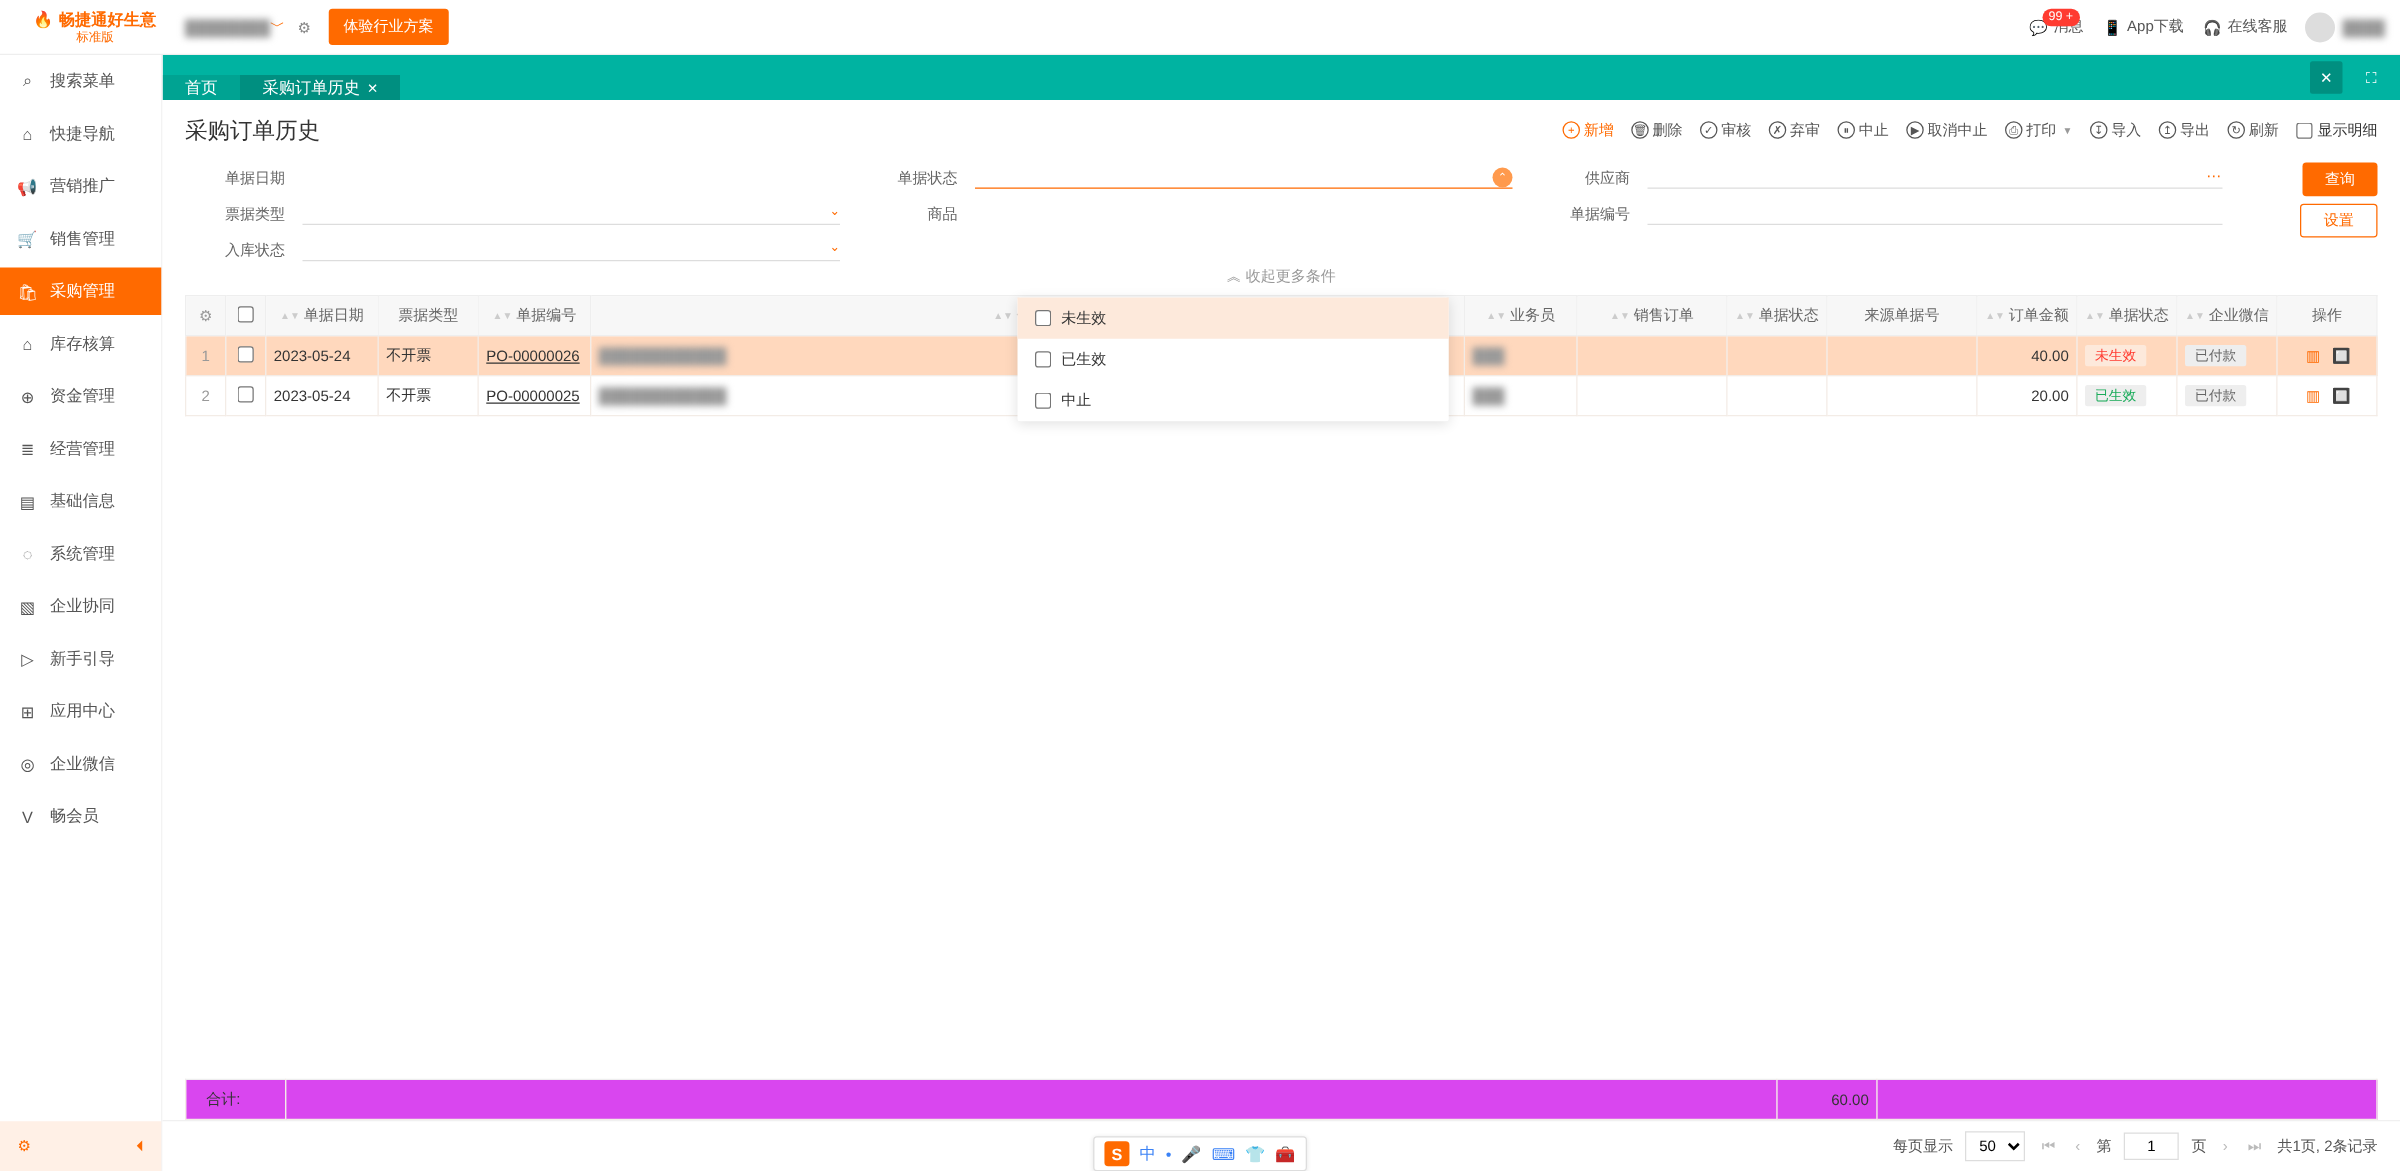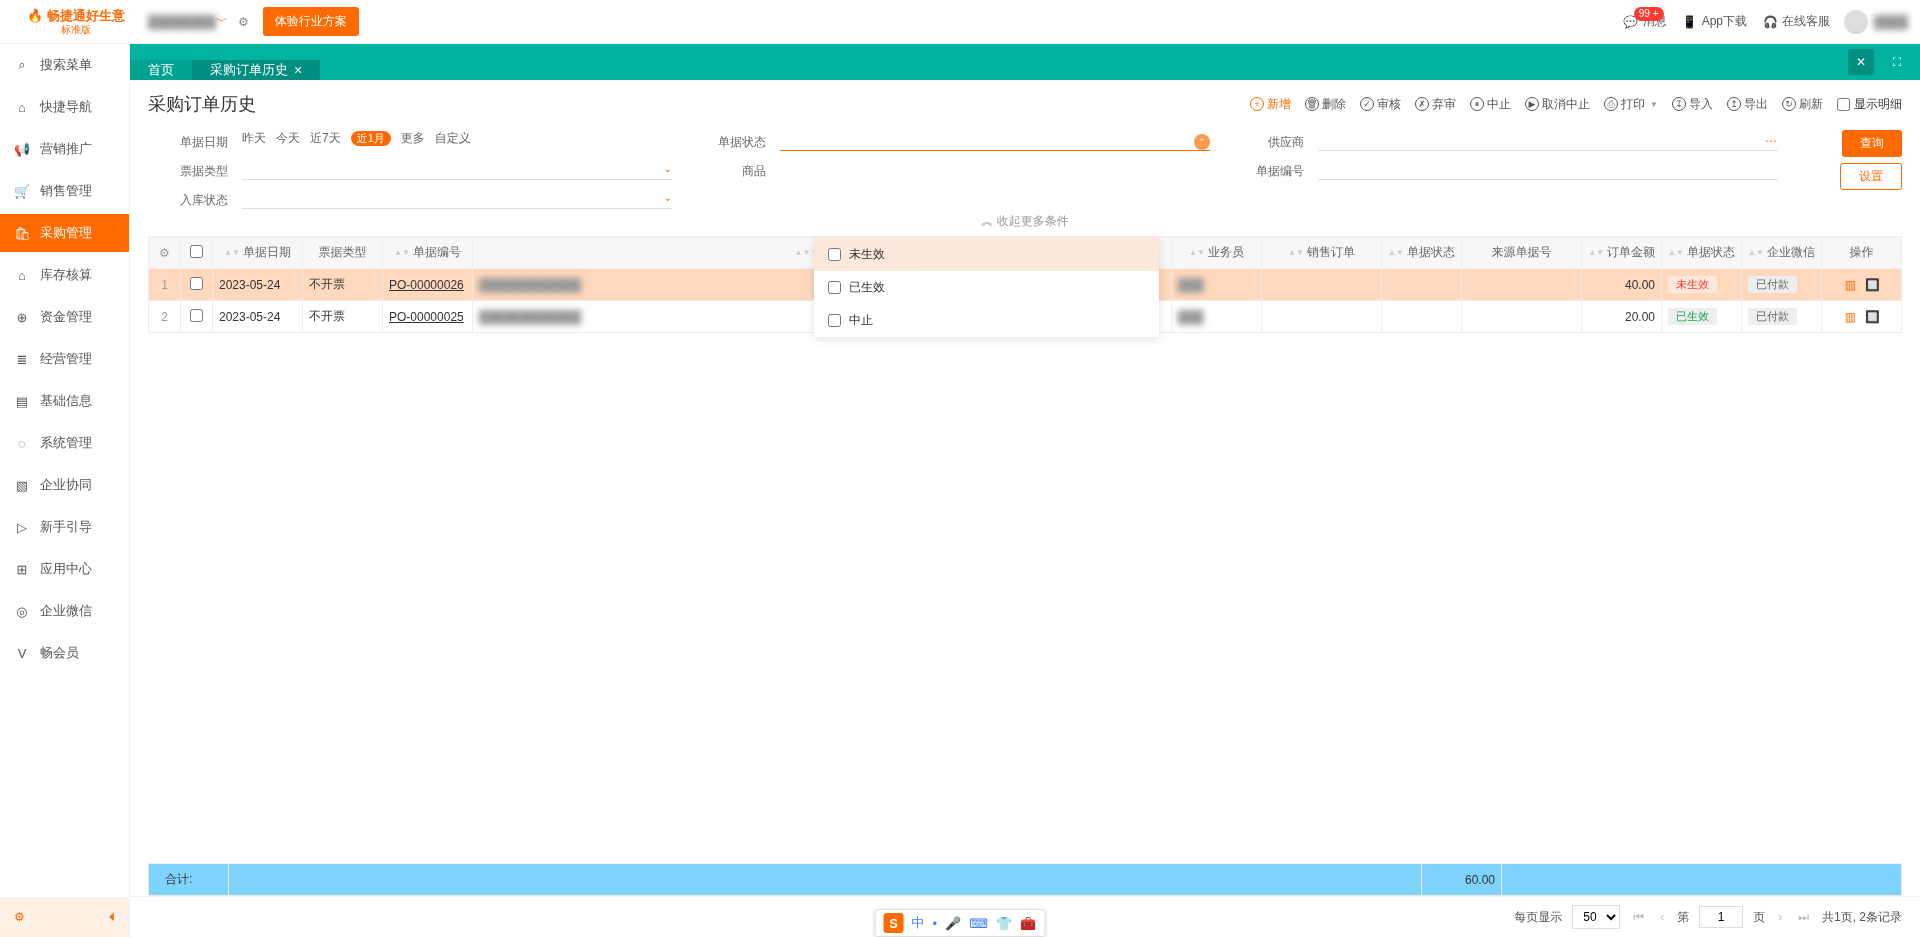--- a/index.html
+++ b/index.html
@@ -73,21 +73,21 @@
 tbody tr.r0 { background: #ffd8bd; }
 tbody tr.r1 { background: #fff; }
 .lnk { text-decoration: underline; color: #333; cursor:pointer;}
 .status-pill { display:inline-block; background:#eee; color:#666; border-radius:2px; padding:1px 8px; font-size:11px;}
 .status-pill.red { color:#ff3b30; background:#fde9db;}
 .status-pill.green { color:#1aab5a;}
 .blur { filter: blur(3px); color:#999;}
 .right-num { text-align:right; }
 .op-cell { text-align:center; }
 .op-ico { display:inline-block; width:14px; height:14px; margin:0 4px; color:#ff6a00; cursor:pointer;}
-.sum-row td { background:#7dd3fc; font-weight:normal; border-top:1px solid #eee;}
+.sum-row td { background:#d946ef; font-weight:normal; border-top:1px solid #eee;}
 .footer { display:flex; align-items:center; justify-content:flex-end; padding:8px 18px; gap:10px; color:#555; font-size:12px; border-top:1px solid #f0f0f0;}
 .pg-select, .pg-input { border:1px solid #ddd; background:#fff; padding:3px 6px; font-size:12px;}
 .pg-input { width:44px; text-align:center;}
 .pg-btn { color:#bbb; cursor:pointer; padding:0 3px;}
 .ime-bar { position:fixed; bottom:0; left:50%; transform:translateX(-50%); display:flex; align-items:center; gap:8px; background:#fff; border:1px solid #ddd; border-radius:3px; padding:3px 8px; box-shadow:0 1px 4px rgba(0,0,0,0.1); font-size:13px;}
 .ime-s { background:#ff6a00; color:#fff; width:20px; height:20px; display:flex; align-items:center; justify-content:center; border-radius:3px; font-weight:bold;}
 .ime-i { color:#3b82f6; cursor:pointer;}
 .gear-col { text-align:center; color:#999;}
 .chk { width:13px; height:13px;}
 </style>
@@ -263,28 +263,20 @@
               <input type="checkbox" class="chk" style="">
               <span>显示明细</span>
             </label>
         </div>
 
         <div class="filters">
           <div class="filter-grid">
 
             <div class="flabel">单据日期</div>
             <div>
-              <div class="date-quick">
-                <span class="dq">昨天</span>
-                <span class="dq">今天</span>
-                <span class="dq">近7天</span>
-                <span class="dq active">近1月</span>
-                <span class="dq">更多</span>
-                <span class="dq">自定义</span>
-              </div>
             </div>
             <div class="flabel">单据状态</div>
             <div class="finput-wrap">
               <input class="finput focus" value="" style="">
               <span class="caret-dn orange-circle">⌃</span>
             </div>
             <div class="flabel">供应商</div>
             <div class="finput-wrap">
               <input class="finput" style="">
               <span class="more-dots">⋯</span>

